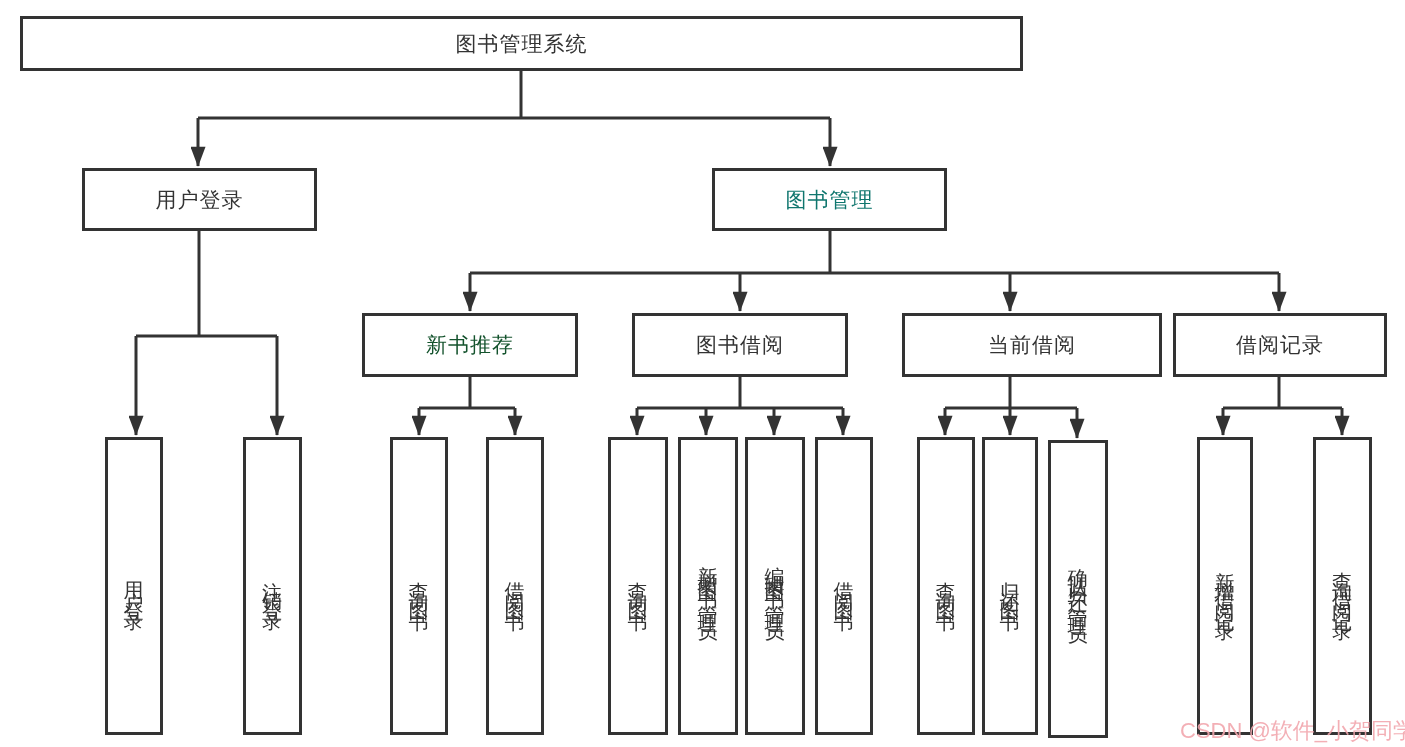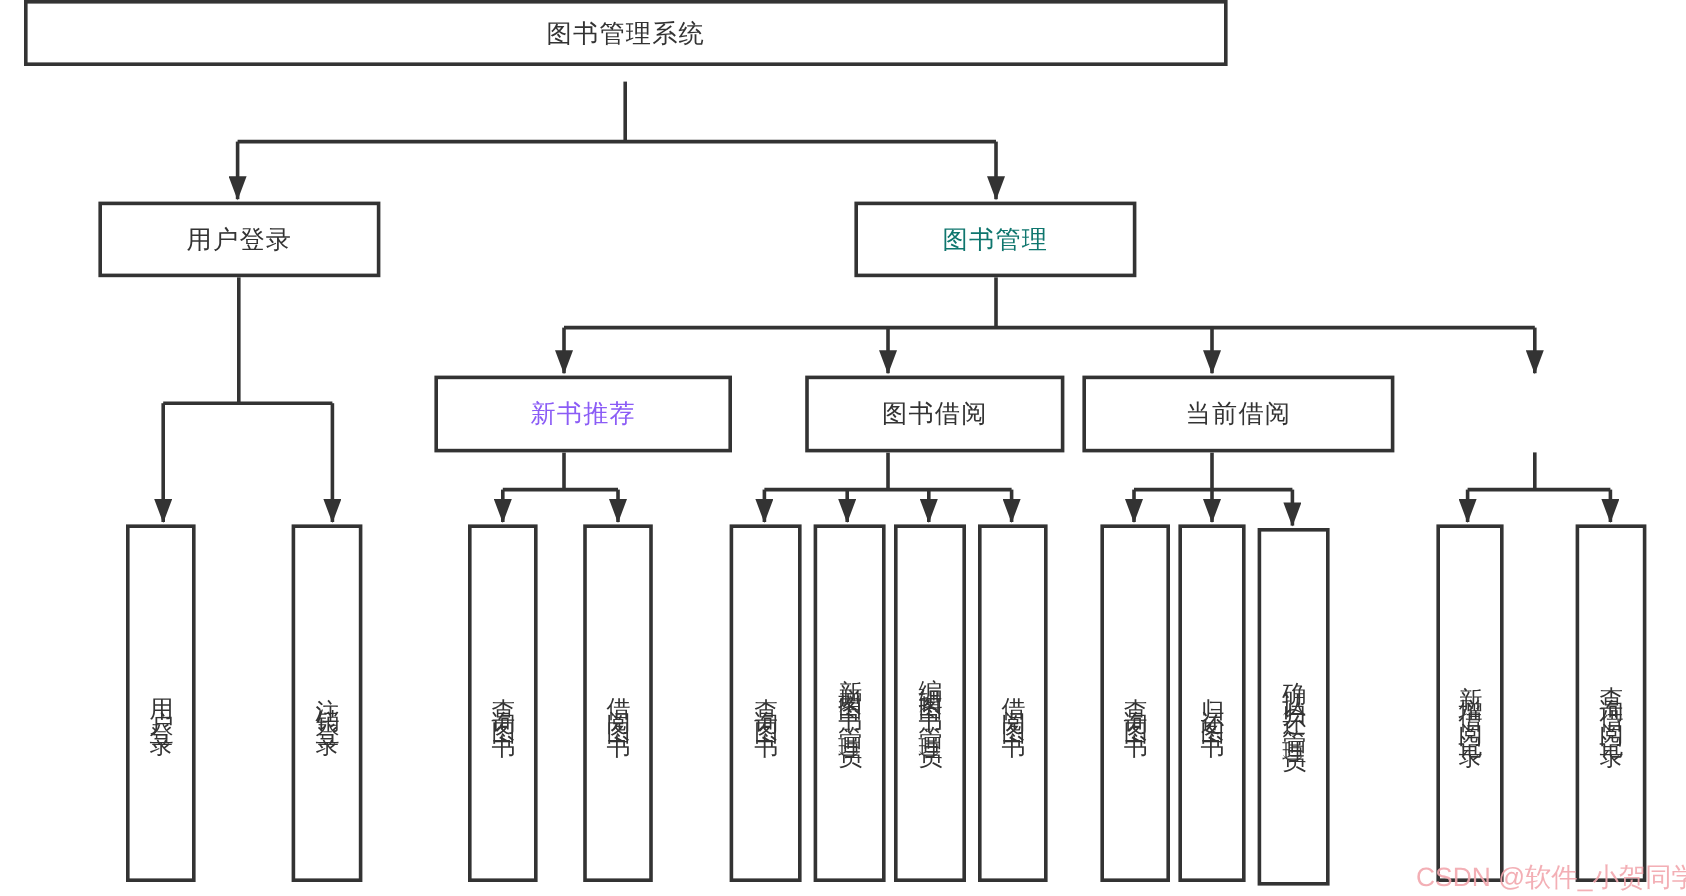--- a/index.html
+++ b/index.html
@@ -129,40 +129,43 @@
     </g>
 
     <g>
       <line x1="1279" y1="377" x2="1279" y2="408" style="stroke: rgb(51, 51, 51);"></line>
       <line x1="1223" y1="408" x2="1342" y2="408" style="stroke: rgb(51, 51, 51);"></line>
       <line x1="1223" y1="408" x2="1223" y2="435" marker-end="url(#arrow)" style="stroke: rgb(51, 51, 51);"></line>
       <line x1="1342" y1="408" x2="1342" y2="435" marker-end="url(#arrow)" style="stroke: rgb(51, 51, 51);"></line>
     </g>
   </svg>
 
-  <div class="hbox" style="left: 20px; top: 0; width: 1003px; height: 55px; border-color: rgb(51, 51, 51); color: rgb(51, 51, 51);">
+  <div class="hbox" style="left: 20px; top: 16px; width: 1003px; height: 55px; border-color: rgb(51, 51, 51); color: rgb(51, 51, 51);">
     <span>图书管理系统</span>
   </div>
 
   <div class="hbox" style="left: 82px; top: 168px; width: 235px; height: 63px; border-color: rgb(51, 51, 51); color: rgb(51, 51, 51);">
     <span>用户登录</span>
   </div>
   <div class="hbox" style="left: 712px; top: 168px; width: 235px; height: 63px; border-color: rgb(51, 51, 51); color: #0f766e;">
     <span>图书管理</span>
   </div>
 
-  <div class="hbox" style="left: 362px; top: 313px; width: 248px; height: 64px; border-color: rgb(51, 51, 51); color: #8b5cf6;">
+  <div class="hbox" style="left: 362px; top: 313px; width: 216px; height: 64px; border-color: rgb(51, 51, 51); color: #14532d;">
     <span>新书推荐</span>
   </div>
-  <div class="hbox" style="left: 632px; top: 313px; width: 216px; height: 64px; border-color: rgb(51, 51, 51); color: rgb(51, 51, 51); margin-left: 39px;">
+  <div class="hbox" style="left: 632px; top: 313px; width: 216px; height: 64px; border-color: rgb(51, 51, 51); color: rgb(51, 51, 51);">
     <span>图书借阅</span>
   </div>
   <div class="hbox" style="left: 902px; top: 313px; width: 260px; height: 64px; border-color: rgb(51, 51, 51); color: rgb(51, 51, 51);">
     <span>当前借阅</span>
   </div>
+  <div class="hbox" style="left: 1173px; top: 313px; width: 214px; height: 64px; border-color: rgb(51, 51, 51); color: rgb(51, 51, 51);">
+    <span>借阅记录</span>
+  </div>
 
   <div class="vbox" style="left: 105px; width: 58px; border-color: rgb(51, 51, 51); color: rgb(51, 51, 51);">
     <span>用户登录</span>
   </div>
   <div class="vbox" style="left: 243px; width: 59px; border-color: rgb(51, 51, 51); color: rgb(51, 51, 51);">
     <span>注销登录</span>
   </div>
 
   <div class="vbox" style="left: 390px; width: 58px; border-color: rgb(51, 51, 51); color: rgb(51, 51, 51);">
     <span>查询图书</span>

